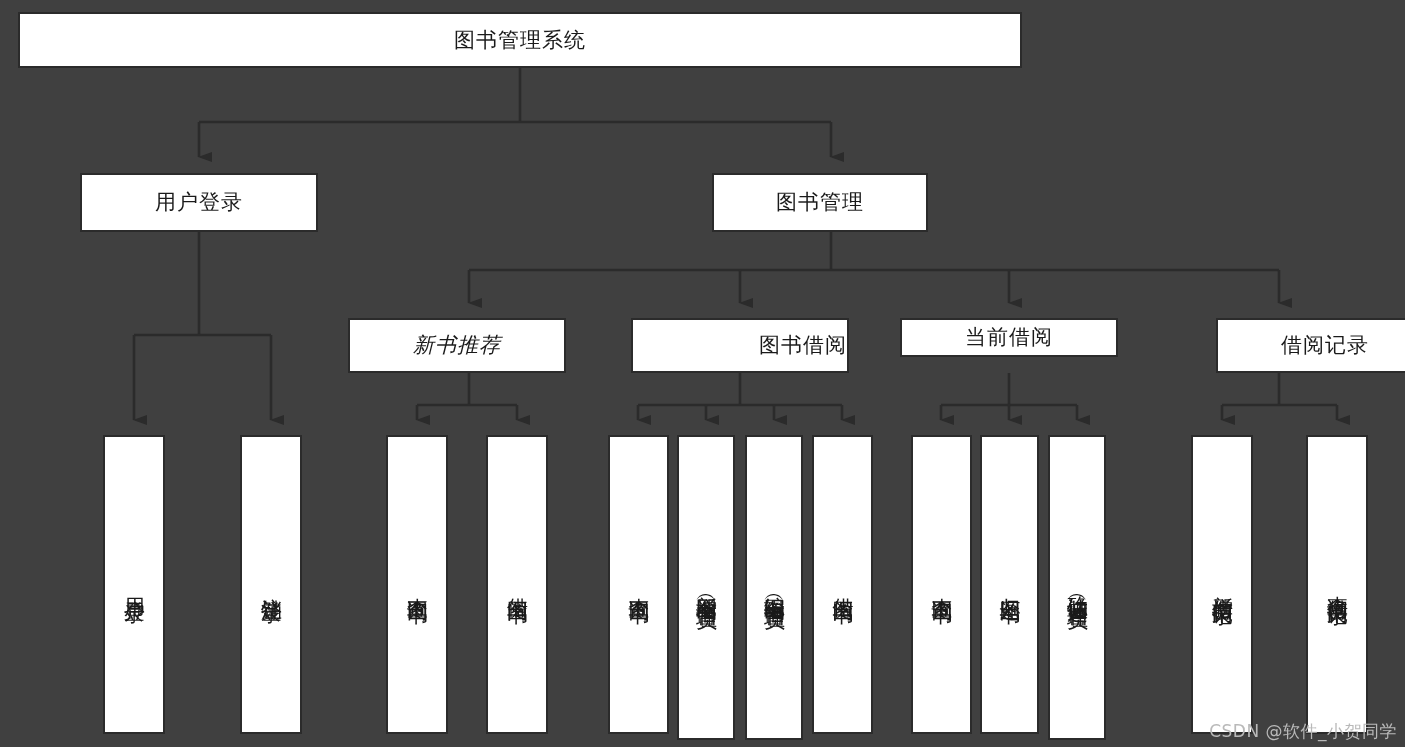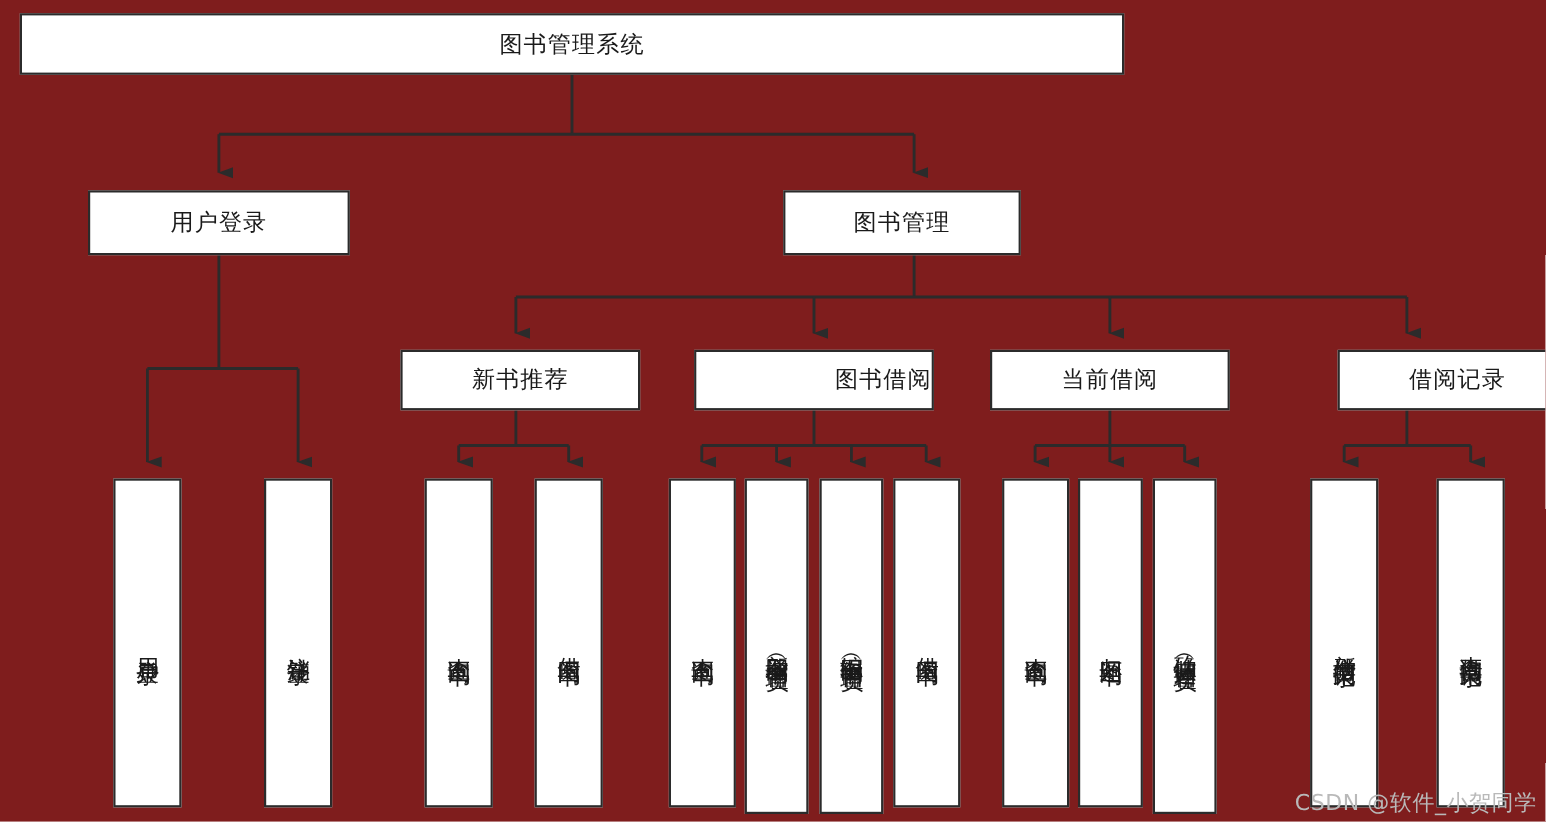--- a/index.html
+++ b/index.html
@@ -5,21 +5,21 @@
 <style>
   html,body{margin:0;padding:0;background:#ffffff;}
   body{
     font-family:"DejaVu Sans","Liberation Sans",sans-serif;
     color:#1a1a1a;
   }
   #canvas{
     position:relative;
     width:1405px;
     height:747px;
-    background:#7f1d1d;
+    background:#404040;
     overflow:hidden;
   }
   svg.links{
     position:absolute;
     left:0; top:0;
     width:1405px;
     height:747px;
     pointer-events:none;
   }
   .node{
@@ -50,21 +50,21 @@
   .node-v .vtext{
     writing-mode:vertical-rl;
     text-orientation:upright;
     display:block;
     text-align:center;
   }
   .watermark{
     position:absolute;
     right:8px;
     bottom:4px;
-    font-size:20px;
+    font-size:17px;
     color:#b9b9b9;
     letter-spacing:0.5px;
     z-index:5;
     white-space:nowrap;
   }
 </style>
 </head>
 <body>
 
 <div id="canvas">
@@ -123,27 +123,27 @@
     <span>图书管理系统</span>
   </div>
 
   <div class="node node-h" style="left:80px; top:173px; width:238px; height:59px;">
     <span>用户登录</span>
   </div>
   <div class="node node-h" style="left:712px; top:173px; width:216px; height:59px;">
     <span>图书管理</span>
   </div>
 
-  <div class="node node-h" style="left:364px; top:318px; width:218px; height:55px;">
+  <div class="node node-h" style="left:348px; top:318px; width:218px; height:55px;font-style:italic;">
     <span>新书推荐</span>
   </div>
   <div class="node node-h" style="left:631px; top:318px; width:218px; height:55px;justify-content:flex-end;">
     <span>图书借阅</span>
   </div>
-  <div class="node node-h" style="left:900px; top:318px; width:218px; height:55px;">
+  <div class="node node-h" style="left:900px; top:318px; width:218px; height:39px;">
     <span>当前借阅</span>
   </div>
   <div class="node node-h" style="left:1170px; top:318px; width:218px; height:55px;margin-left:46px;">
     <span>借阅记录</span>
   </div>
 
   <div class="node node-v" style="left:103px; top:435px; width:62px; height:299px;">
     <span class="vtext">用户登录</span>
   </div>
   <div class="node node-v" style="left:240px; top:435px; width:62px; height:299px;">

